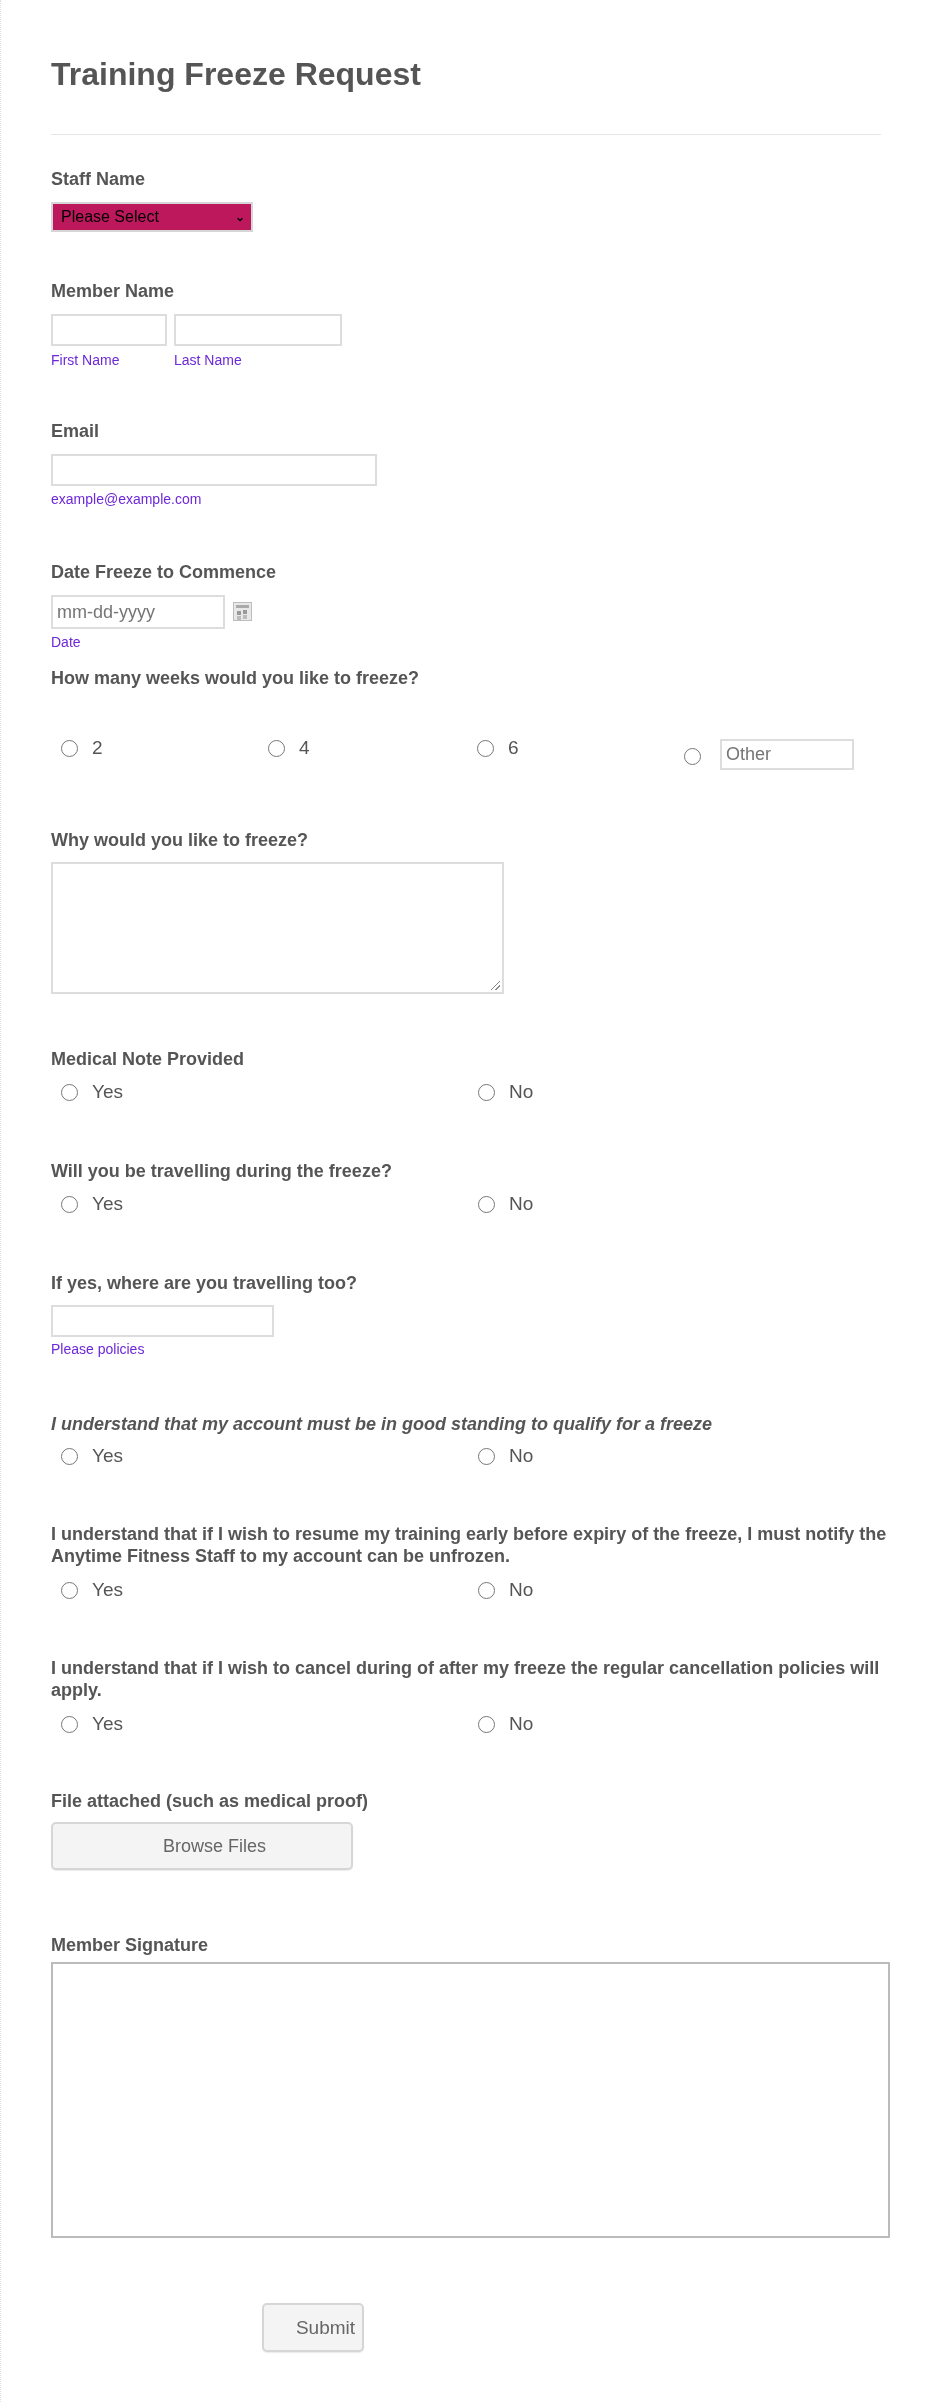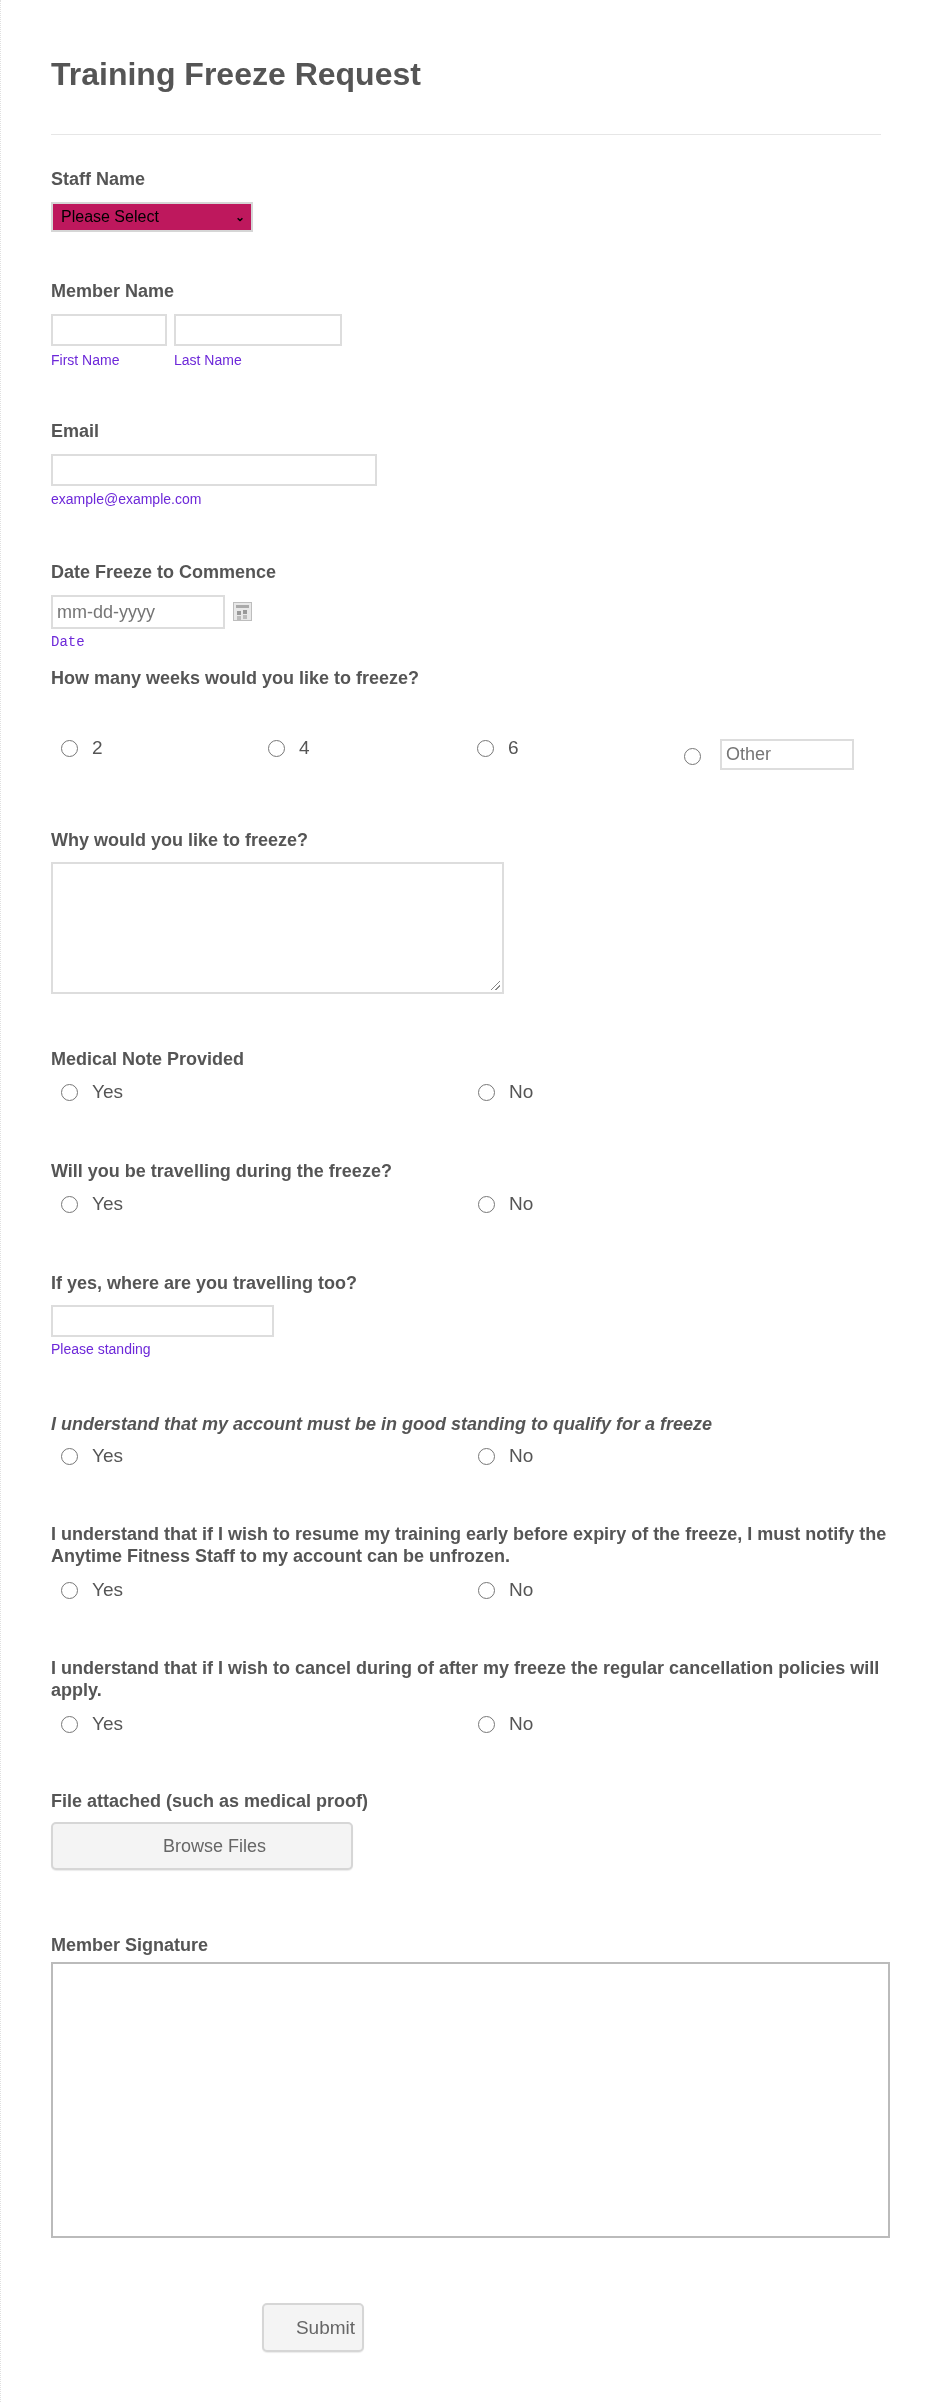--- a/index.html
+++ b/index.html
@@ -60,21 +60,21 @@
 <div class="abs sub" style="left:50px; top:352px;">First Name</div>
 <div class="abs sub" style="left:173px; top:352px;">Last Name</div>
 
 <div class="abs label" style="left:50px; top:420px;">Email</div>
 <input class="abs input" style="left: 50px; top: 454px; width: 326px;" value="">
 <div class="abs sub" style="left:50px; top:491px;">example@example.com</div>
 
 <div class="abs label" style="left:50px; top:561px;">Date Freeze to Commence</div>
 <input class="abs input" style="left: 50px; top: 595px; width: 174px; height: 34px;" placeholder="mm-dd-yyyy">
 <div class="abs cal" style="left:232px; top:602px;"></div>
-<div class="abs sub" style="left:50px; top:634px;font-family:Liberation Mono, monospace;">Date</div>
+<div class="abs sub" style="left:50px; top:634px;">Date</div>
 
 <div class="abs label" style="left:50px; top:667px;">How many weeks would you like to freeze?</div>
 <div class="abs radio-row" style="left:60px; top:737px;">
   <span class="radio"></span>
   <span class="radio-label">2</span>
 </div>
 <div class="abs radio-row" style="left:267px; top:737px;">
   <span class="radio"></span>
   <span class="radio-label">4</span>
 </div>
@@ -105,21 +105,21 @@
   <span class="radio"></span>
   <span class="radio-label">Yes</span>
 </div>
 <div class="abs radio-row" style="left:477px; top:1193px;">
   <span class="radio"></span>
   <span class="radio-label">No</span>
 </div>
 
 <div class="abs label" style="left:50px; top:1272px;">If yes, where are you travelling too?</div>
 <input class="abs input" style="left: 50px; top: 1305px; width: 223px; height: 32px;" value="">
-<div class="abs sub" style="left:50px; top:1341px;">Please standing</div>
+<div class="abs sub" style="left:50px; top:1341px;">Please policies</div>
 
 <div class="abs label" style="left:50px; top:1413px;font-style:italic;">I understand that my account must be in good standing to qualify for a freeze</div>
 <div class="abs radio-row" style="left:60px; top:1445px;">
   <span class="radio"></span>
   <span class="radio-label">Yes</span>
 </div>
 <div class="abs radio-row" style="left:477px; top:1445px;">
   <span class="radio"></span>
   <span class="radio-label">No</span>
 </div>

